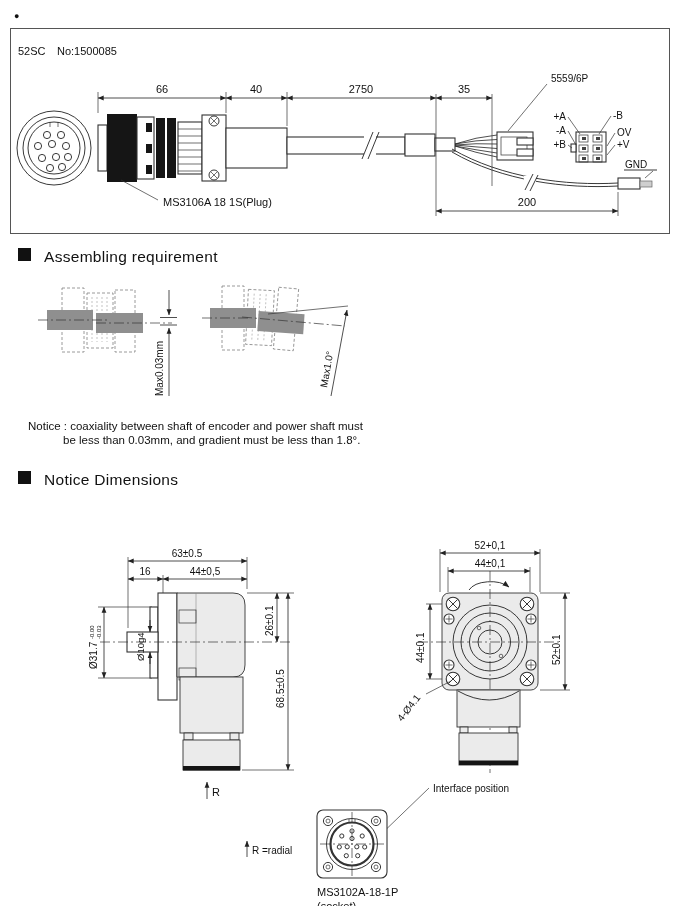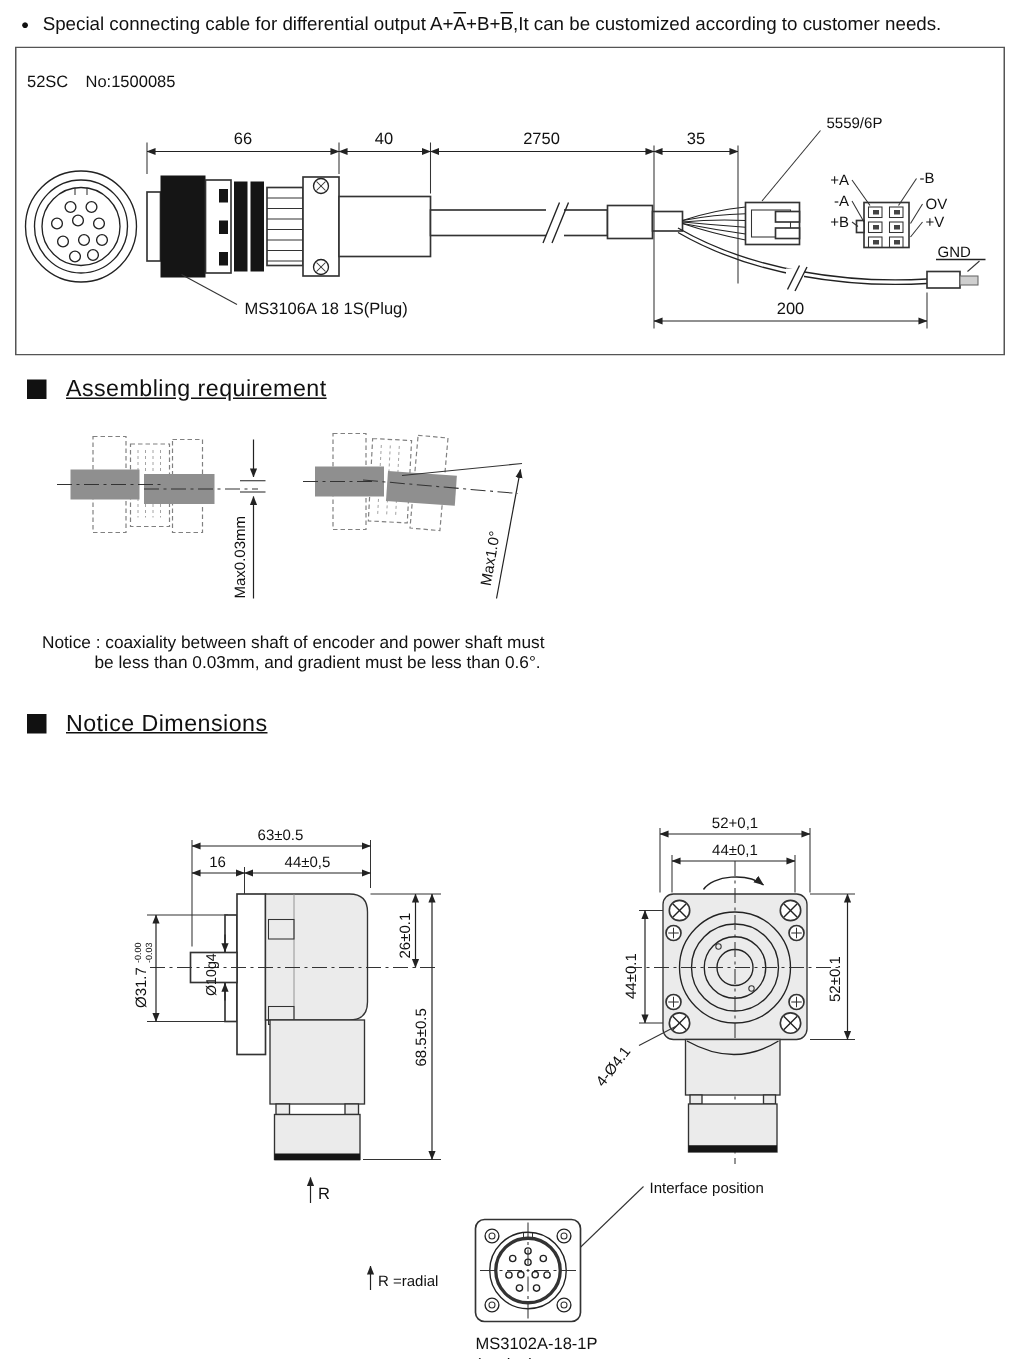--- a/index.html
+++ b/index.html
@@ -1,21 +1,21 @@
 <!DOCTYPE html>
 <html><head>
 <meta charset="utf-8">
 <style>
   html,body{margin:0;padding:0;}
   body{width:680px;height:906px;background:#fff;font-family:"Liberation Sans",sans-serif;color:#111;overflow:hidden;}
   .bullet-row{display:flex;gap:9px;padding:9px 6px 0 14px;font-size:12.5px;align-items:flex-start;line-height:1.25;}
   .dot{font-size:9px;padding-top:2px;}
   .ov{text-decoration:overline;}
   .frame-svg{display:block;margin:6px 10px 0 10px;}
-  .sec{display:flex;align-items:center;gap:13px;margin:14px 0 0 18px;font-size:15.5px;letter-spacing:.3px;text-decoration:underline;}
+  .sec{display:flex;align-items:flex-start;gap:13px;margin:14px 0 0 18px;font-size:15.5px;letter-spacing:.3px;}
   .sec2{margin-top:24px;}
   .sq{width:13px;height:13px;background:#111;display:inline-block;}
   .asm-svg{display:block;margin:18px 0 0 10px;}
   .dim-svg{display:block;margin:26px 0 0 0;}
   .notice{margin:18px 0 0 28px;font-size:11.5px;line-height:1.18;}
   .notice .l2{padding-left:35px;}
   svg text{font-family:"Liberation Sans",sans-serif;fill:#111;}
   .t{font-size:11px;}
   .ts{font-size:10px;}
   .tt{font-size:6px;}
@@ -28,21 +28,20 @@
   .dsh2{stroke:#9a9a9a;stroke-width:0.6;fill:none;stroke-dasharray:2 2;}
   .gry{fill:#8f8f8f;stroke:none;}
   .body-fill{fill:#ebebeb;stroke:#333;stroke-width:0.9;}
   .blk{fill:#151515;stroke:none;}
 </style>
 </head>
 <body>
 
 <div class="bullet-row">
   <span class="dot">●</span>
-  <span><span>Special connecting cable for differential output A+</span><span class="ov">A</span><span>+B+</span><span class="ov">B</span><span>,It can be customized according to customer needs.</span></span>
 </div>
 
 <svg class="frame-svg" width="660" height="206" viewBox="0 0 660 206">
   <defs>
     <marker id="arw" viewBox="0 0 10 10" refX="9.5" refY="5" markerWidth="7.5" markerHeight="7.5" orient="auto-start-reverse">
       <path d="M0 1L10 5L0 9z" fill="#222"></path>
     </marker>
   </defs>
   <rect x="0.5" y="0.5" width="659" height="205" fill="none" stroke="#555" stroke-width="1"></rect>
 
@@ -236,21 +235,21 @@
     <line x1="192" y1="34" x2="240" y2="34" class="cl"></line>
     <line x1="232" y1="33" x2="335" y2="42" class="cl"></line>
     <line x1="258" y1="30" x2="338" y2="22" class="thin"></line>
     <line x1="321" y1="112" x2="337" y2="26" class="dim" marker-end="url(#arw)"></line>
     <text class="ts" transform="translate(317,104) rotate(-80)">Max1.0°</text>
   </g>
 </svg>
 
 <div class="notice">
   <div>Notice : coaxiality between shaft of encoder and power shaft must</div>
-  <div class="l2">be less than 0.03mm, and gradient must be less than 0.6°.</div>
+  <div class="l2">be less than 0.03mm, and gradient must be less than 1.8°.</div>
 </div>
 
 <div class="sec sec2">
   <span class="sq"></span>
   <span>Notice Dimensions</span>
 </div>
 
 <svg class="dim-svg" width="680" height="406" viewBox="0 0 680 406">
 
   <g>

